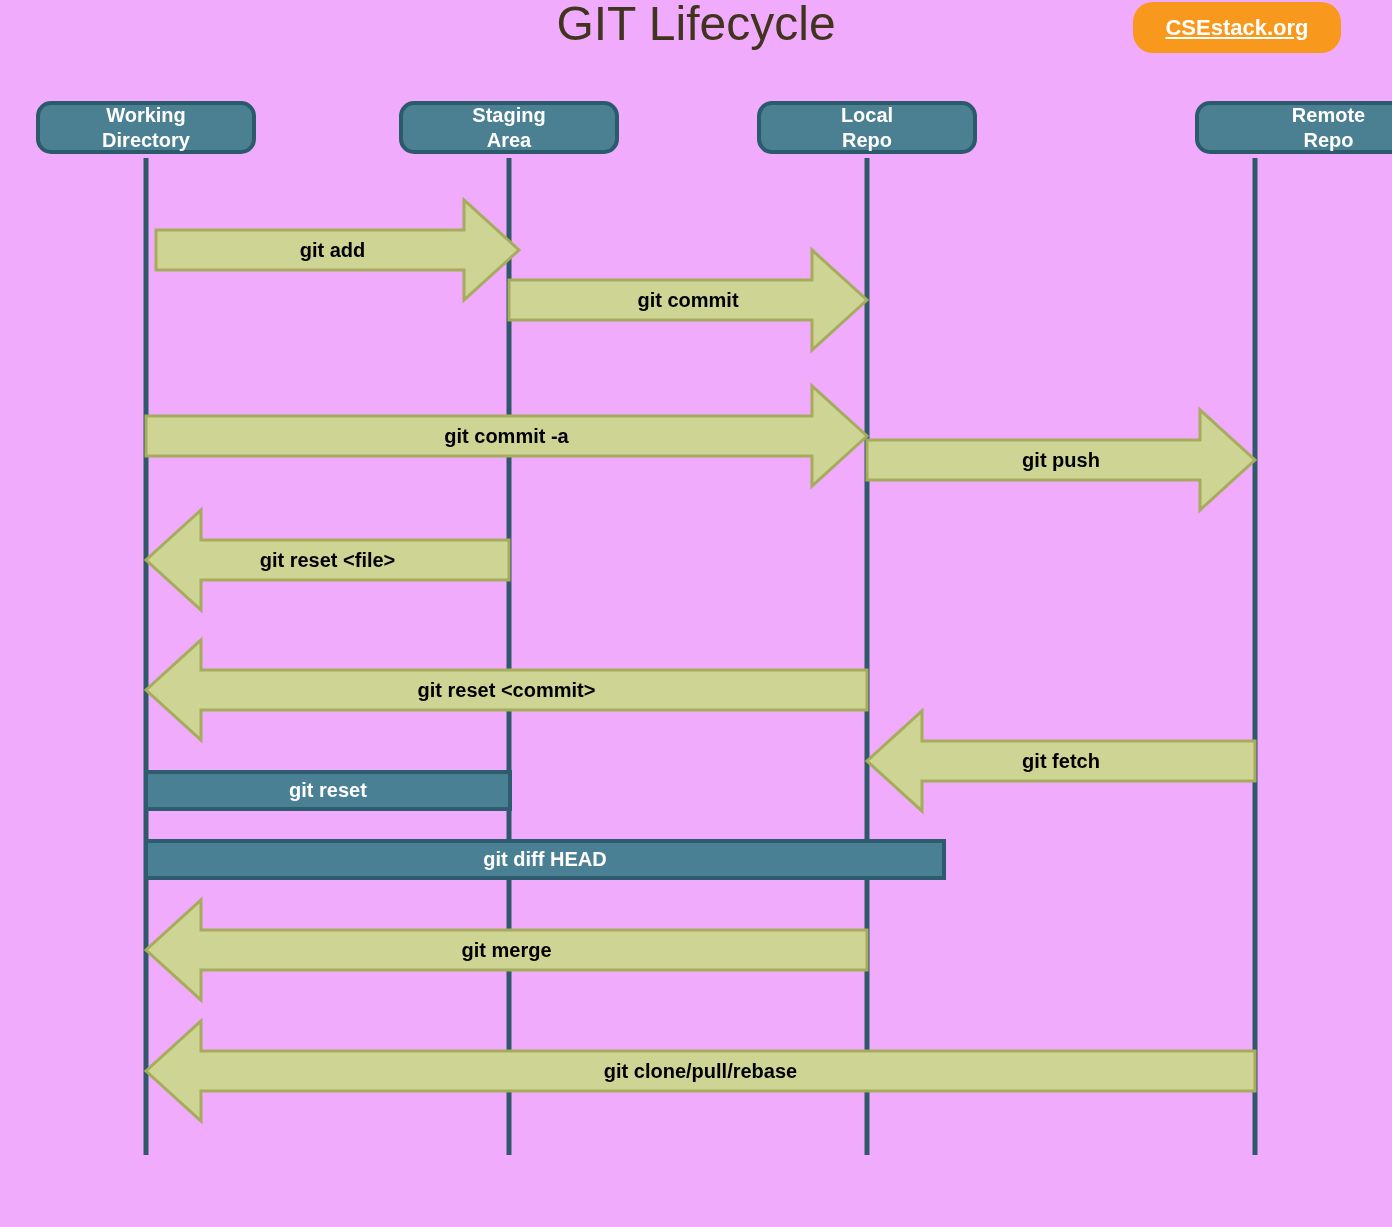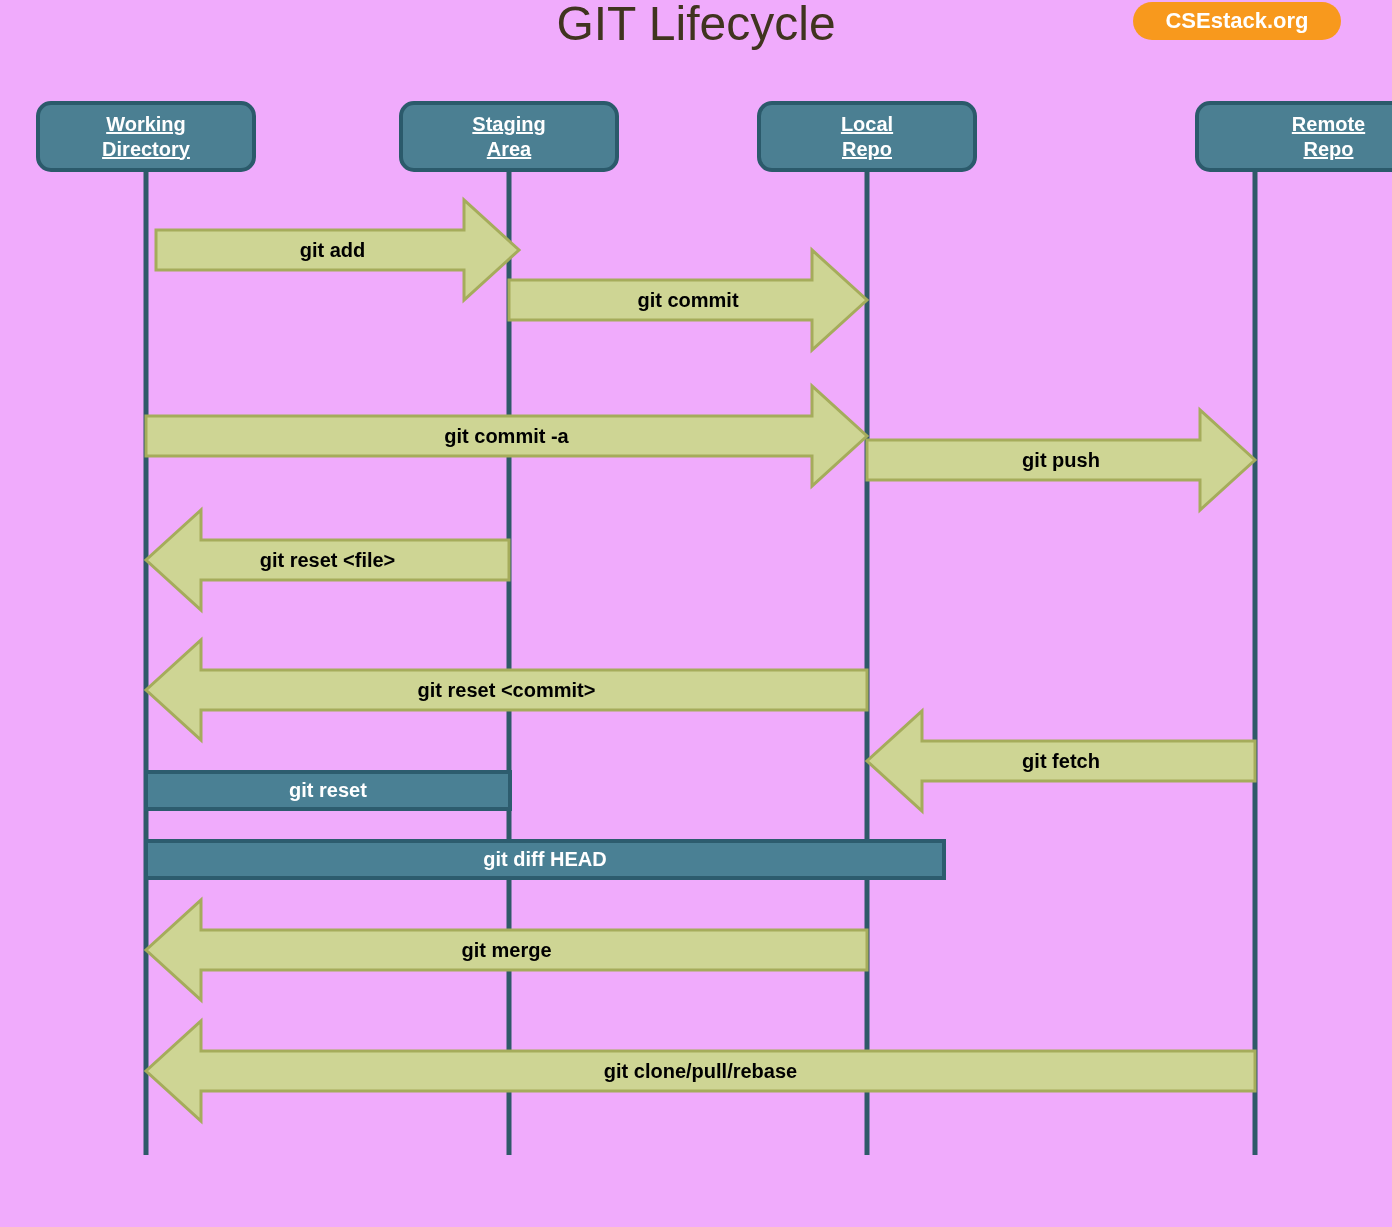--- a/index.html
+++ b/index.html
@@ -5,31 +5,31 @@
   html,body{margin:0;padding:0;background:#ffffff;}
   .canvas{
     position:relative;width:1392px;height:1227px;background:#f0abfc;
     font-family:"Liberation Sans", sans-serif;overflow:hidden;
   }
   .title{
     position:absolute;top:-4px;left:0;width:100%;text-align:center;
     font-size:48px;font-weight:400;color:var(--title);letter-spacing:0px;
   }
   .badge{
-    position:absolute;top:2px;right:51px;width:208px;height:38px;
+    position:absolute;top:2px;right:51px;width:208px;height:51px;
     background:var(--badge-bg);color:var(--badge-text);
     border-radius:20px;display:flex;align-items:center;justify-content:center;
-    font-size:22px;font-weight:bold;
+    font-size:22px;font-weight:bold;text-decoration:underline;
   }
   .node{
-    position:absolute;width:220px;height:71px;box-sizing:border-box;
+    position:absolute;width:220px;height:53px;box-sizing:border-box;
     background:var(--node-fill);border:4px solid var(--node-border);
     border-radius:15px;color:#ffffff;font-weight:bold;font-size:20px;
     line-height:1.25;display:flex;flex-direction:column;align-items:center;
-    justify-content:center;text-align:center;text-decoration:underline;
+    justify-content:center;text-align:center;
   }
   .lifeline{
     position:absolute;top:158px;height:997px;width:5px;
     background:var(--lifeline);transform:translateX(-50%);
   }
   .flow{position:absolute;}
   .flow svg{display:block;overflow:visible;}
   .flow polygon{
     fill:var(--arrow-fill);stroke:var(--arrow-border);
     stroke-width:3;stroke-linejoin:miter;

